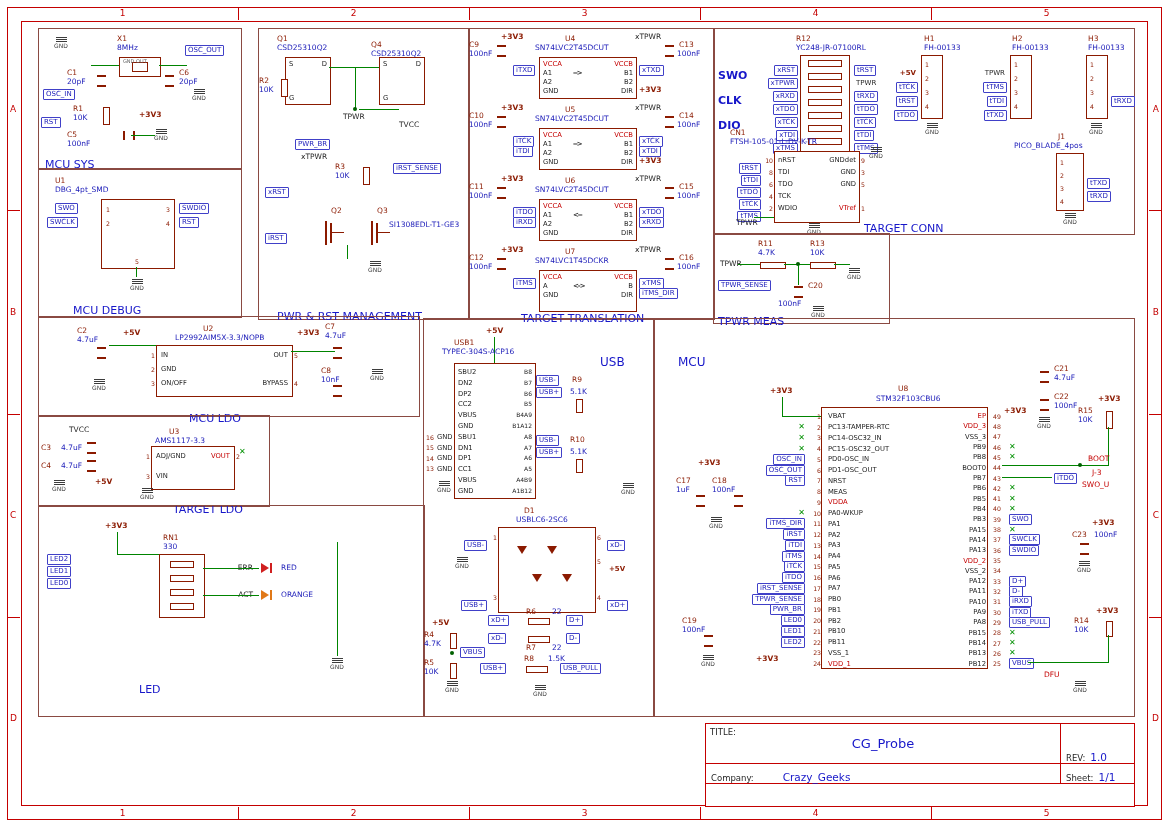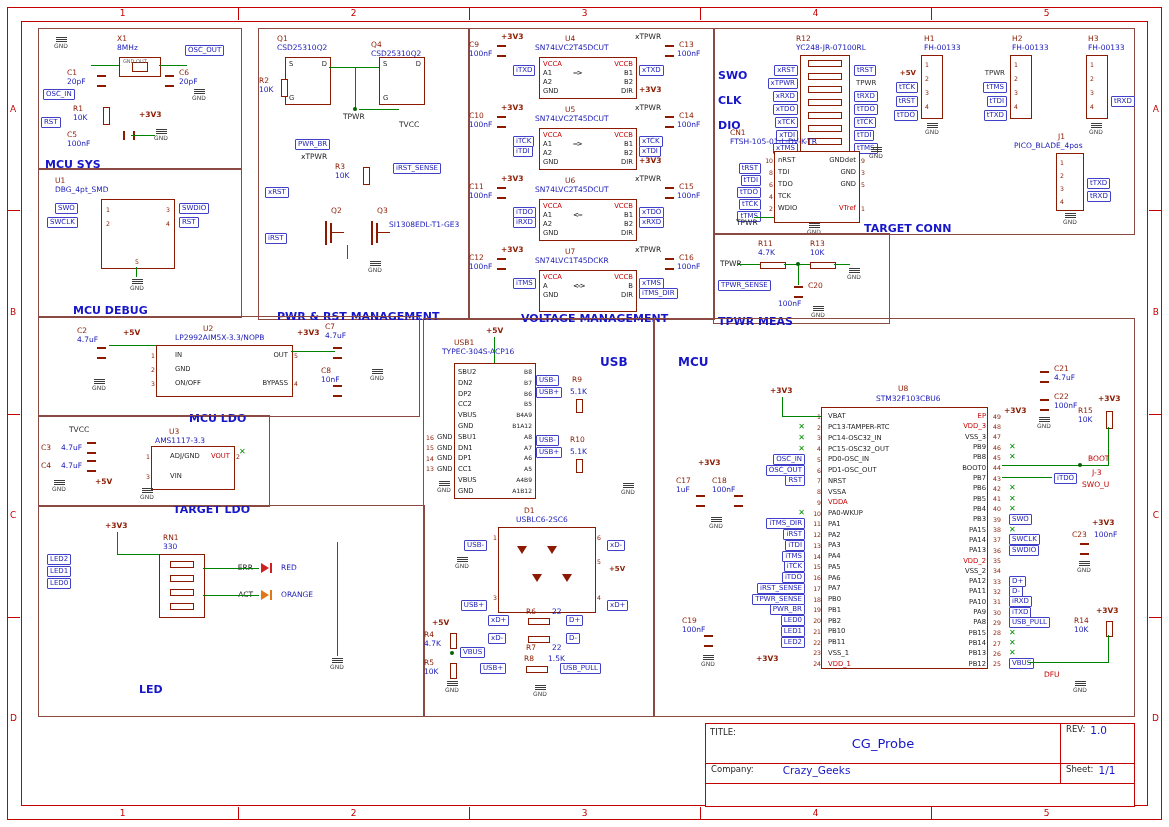--- a/index.html
+++ b/index.html
@@ -8,21 +8,21 @@
   .p{position:absolute}
   .fr{position:absolute;border:1px solid #c40000;pointer-events:none}
   .mark{position:absolute;color:#c40000;font-size:9px;line-height:13px}
   .cnum{left:calc(7px + (var(--i) + 0.5)*231px);transform:translateX(-50%)}
   .rlet{top:calc(7px + (var(--i) + 0.5)*203.25px);transform:translateY(-50%)}
   .vt{position:absolute;width:1px;height:13px;background:#c40000;left:calc(7px + var(--i)*231px)}
   .vt.t{top:7px}.vt.b{bottom:7px}
   .ht{position:absolute;width:13px;height:1px;background:#c40000;top:calc(7px + var(--i)*203.25px)}
   .ht.l{left:7px}.ht.r{right:7px}
   .blk{position:absolute;border:1px solid #8a4a42}
-  .btitle{position:absolute;color:#1717c9;font-weight:bold;font-size:11px;white-space:nowrap}
+  .btitle{position:absolute;color:#1717c9;font-weight:normal;font-size:11px;white-space:nowrap}
   .bignet{position:absolute;color:#1717c9;font-weight:bold;font-size:11px;white-space:nowrap}
   .ref,.val{position:absolute;line-height:8px}
   .ref,.cmp .r{color:#8b1a00;font-size:7.5px;white-space:nowrap}
   .val,.cmp .v{color:#1a1ab8;font-size:7.5px;white-space:nowrap}
   .cmp{position:absolute;line-height:8.5px;font-size:7.5px;white-space:nowrap}
   .cmp .r,.cmp .v{display:block}
   .net{display:inline-block;color:#1a1ab8;font-size:7px;line-height:8px;border:1px solid #4040c8;border-radius:1px;padding:0 2px 1px;background:#fff;white-space:nowrap}
   .net.p{position:absolute}
   .pwfl{border:none;background:none;color:#8b1a00;font-weight:bold}
   .flfl{border:none;background:none;color:#262626}
@@ -90,42 +90,42 @@
   .dl-pin{position:absolute;right:calc(100% + 2px);top:2px}
   .dr-net{position:absolute;left:calc(100% + 12px);top:0}
   .dr-pin{position:absolute;left:calc(100% + 2px);top:2px}
   
   .u2l,.u3l{position:absolute;left:0;right:0;height:12px}
   .u2l{top:calc(4px + var(--i)*14px)}
   .u3l{top:calc(4px + var(--row)*20px)}
   .u2r,.u3r{position:absolute;left:0;right:0;height:12px}
   .u2r{top:calc(4px + var(--row)*14px)}
   .u3r{top:calc(4px + var(--row)*20px)}
-  .u2l .pname,.u3l .pname{position:absolute;left:18px;top:1px}
+  .u2l .pname,.u3l .pname{position:absolute;left:4px;top:1px}
   .u2l .pnum,.u3l .pnum{position:absolute;right:calc(100% + 2px);top:2px}
   .u2r .pname,.u3r .pname{position:absolute;right:4px;top:1px}
   .u2r .pnum,.u3r .pnum{position:absolute;left:calc(100% + 2px);top:2px}
   
   #mcul{position:absolute;left:57px;top:92px;width:275px;display:grid;grid-auto-rows:10.75px}
   #mcur{position:absolute;left:167px;top:92px;width:300px;display:grid;grid-auto-rows:10.32px}
   .mrow{display:flex;align-items:center;height:100%}
   .mlab{width:94px;display:flex;justify-content:flex-end;align-items:center;gap:2px}
   .mnum{width:16px;text-align:right;padding-right:3px}
   .mnameL{width:165px;padding-left:4px}
   .mnameR{width:165px;text-align:right;padding-right:4px}
   .mnumR{width:16px;padding-left:3px}
   .mlabR{display:flex;align-items:center;gap:2px}
   
   .lrow{position:absolute;left:0;top:calc(26px + var(--i)*27px);width:100%;height:24px}
   .l-name{position:absolute;left:176px;width:38px;text-align:right;font-size:7.5px;color:#262626;top:4px}
   .l-color{position:absolute;left:242px;top:4px;font-size:7.5px;color:#1a1ab8}
   .lnets .net{position:absolute;left:8px;top:calc(48px + var(--i)*12px)}
   
   .tb{position:absolute;left:705px;top:723px;width:428px;height:82px;border:1.5px solid #c40000;display:grid;grid-template-columns:355px 1fr;grid-template-rows:40px 20px 1fr;background:#fff}
-  .tbc{position:relative;border-right:1px solid #c40000;border-bottom:1px solid #c40000;display:flex;align-items:flex-start}
+  .tbc{position:relative;border-right:1px solid #c40000;border-bottom:1px solid #c40000;display:flex;align-items:flex-end}
   .tbc.nr{border-right:none}
   .tbc.full{grid-column:1/3;border-right:none;border-bottom:none}
   .tl{font-size:8.5px;color:#262626;margin:0 5px;white-space:nowrap}
   .tv{font-size:10.5px;color:#1717c9;white-space:nowrap}
   .tv.big{font-size:13px;margin:auto}
   .tlab{position:absolute;left:4px;top:3px;margin:0}
 </style>
 </head>
 <body>
 
@@ -417,21 +417,21 @@
             <span class="pname pwrname" style="position:absolute;right:3px;top:2px">VCCB</span>
             <span class="pname" style="position:absolute;right:3px;top:11px">B</span>
             <span class="pname" style="position:absolute;right:3px;top:20px">DIR</span>
           </div>
           <span class="dirtxt" style="left:104px;top:38px">&lt;-&gt;</span>
           <span class="net p" style="left:44px;top:34px">iTMS</span>
           <span class="net p" style="left:170px;top:34px">xTMS</span>
           <span class="net p" style="left:170px;top:44px">iTMS_DIR</span>
         </div>
       </div>
-    <h3 class="btitle" style="left:52px;top:272px">VOLTAGE MANAGEMENT</h3>
+    <h3 class="btitle" style="left:52px;top:272px">TARGET TRANSLATION</h3>
   </section>
 
   <section class="blk" style="left:713px;top:28px;width:420px;height:205px">
     <div class="cmp" style="left:82px;top:6px">
         <span class="r">R12</span>
         <span class="v">YC248-JR-07100RL</span>
       </div>
     <div class="icbox" style="left:86px;top:26px;width:48px;height:96px"></div>
     <div class="p" style="left:0;top:0;width:100%;height:100%">
 
@@ -1130,21 +1130,21 @@
           <span class="mnum pnum">7</span>
           <span class="mnameL pname">NRST</span>
         </div>
 
         <div class="mrow" style="--i: 7;">
           <span class="mlab">
             
             
           </span>
           <span class="mnum pnum">8</span>
-          <span class="mnameL pname">VSSA</span>
+          <span class="mnameL pname">MEAS</span>
         </div>
 
         <div class="mrow" style="--i: 8;">
           <span class="mlab">
             
             
           </span>
           <span class="mnum pnum">9</span>
           <span class="mnameL pname pwrname">VDDA</span>
         </div>

